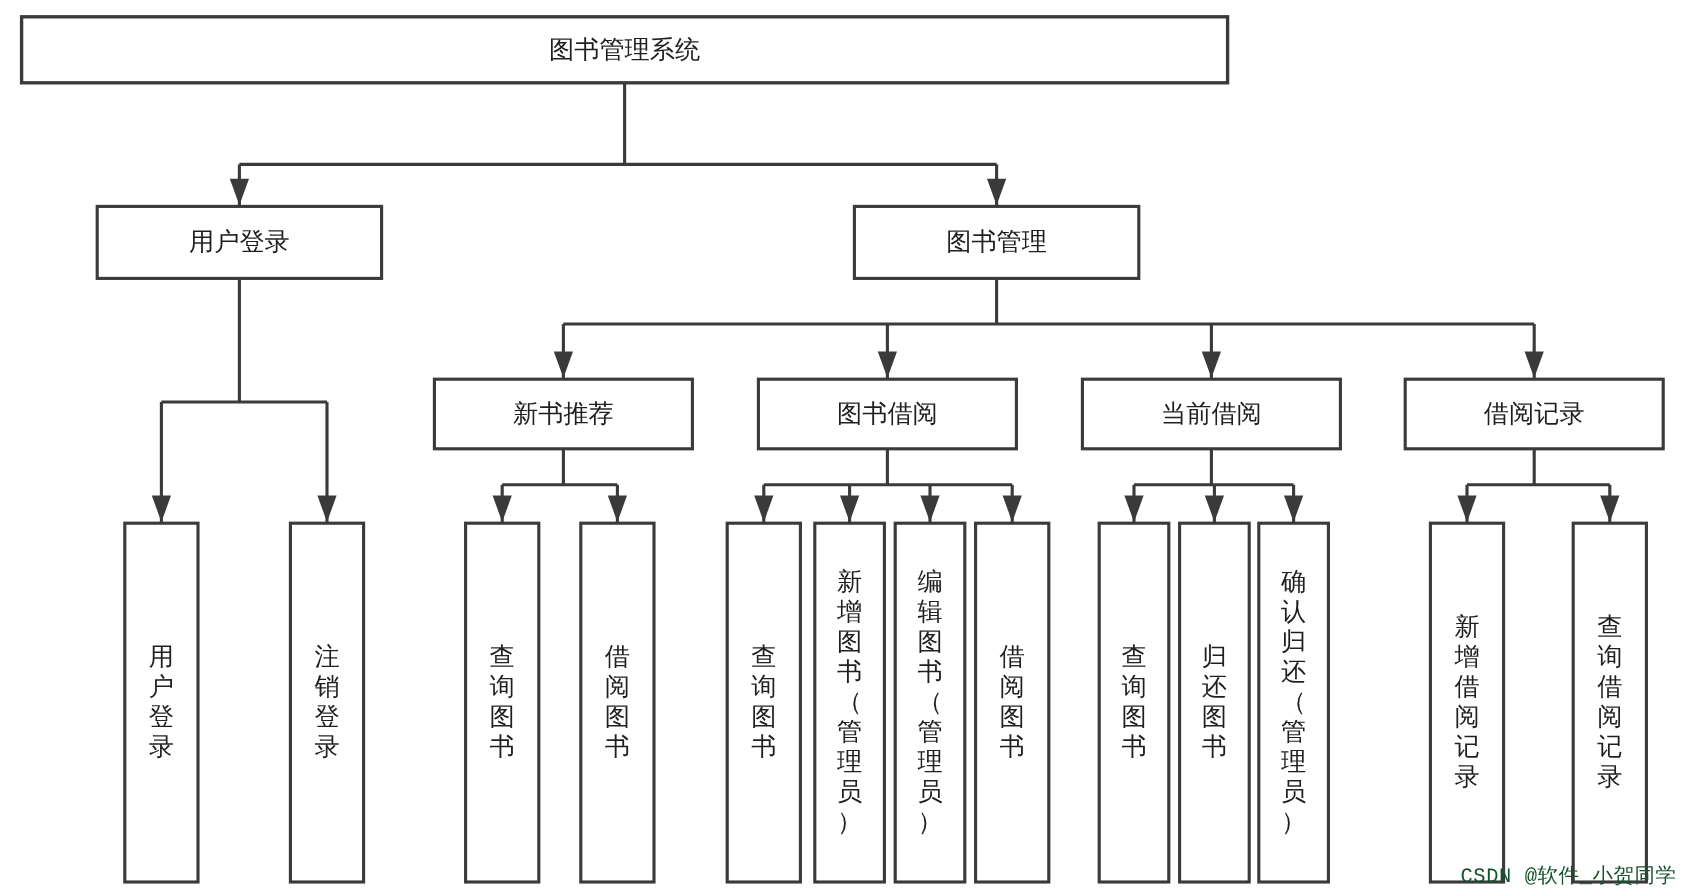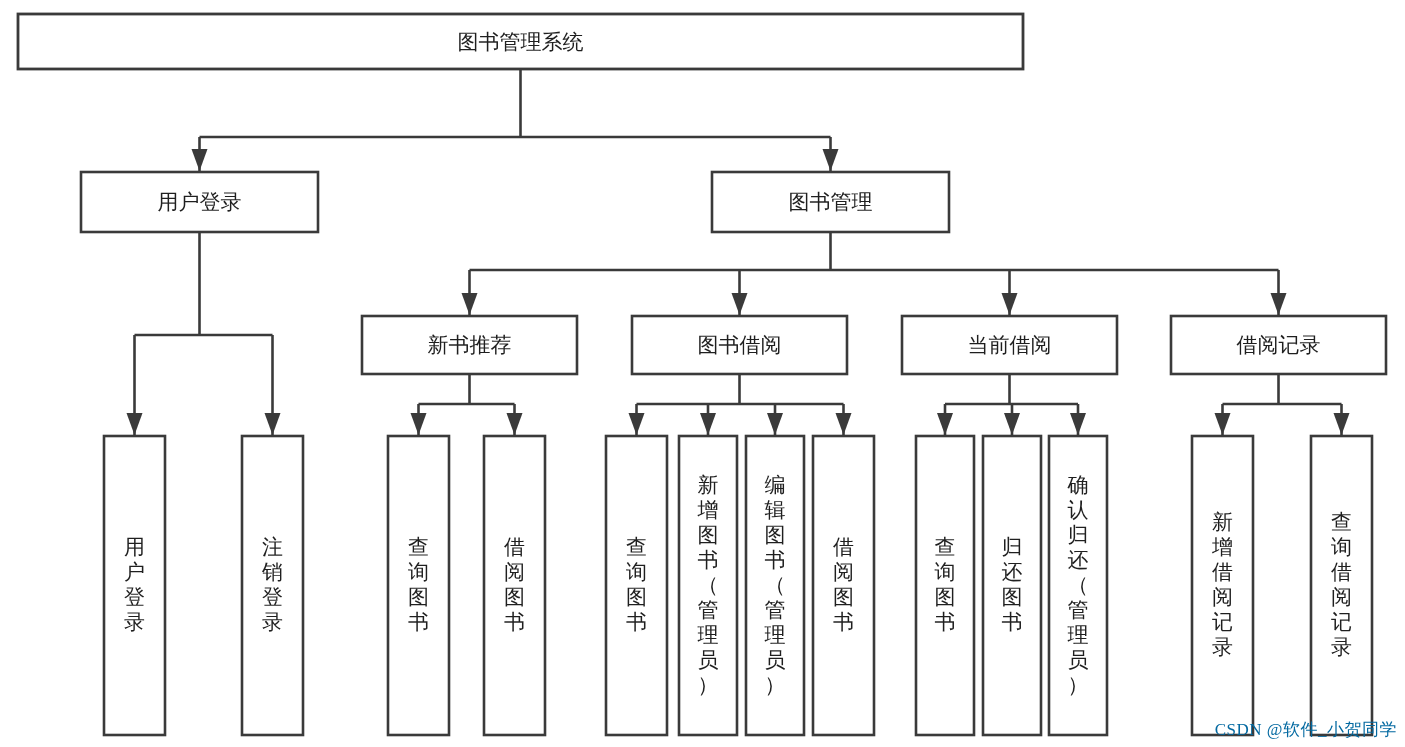--- a/index.html
+++ b/index.html
@@ -62,23 +62,23 @@
     fill: #1f1f1f;
     font-family: "DejaVu Sans", "Liberation Sans", sans-serif;
     font-size: 21px;
     text-anchor: middle;
     dominant-baseline: middle;
   }
   .watermark {
     position: absolute;
     right: 8px;
     bottom: 6px;
-    font-family: Liberation Serif, serif;
+    font-family: Liberation Mono, monospace;
     font-size: 17px;
-    color: #0369a1;
+    color: #14532d;
     white-space: nowrap;
     letter-spacing: 0.5px;
     user-select: none;
   }
 </style>
 </head>
 <body>
 
 <div id="diagram-root">
 

